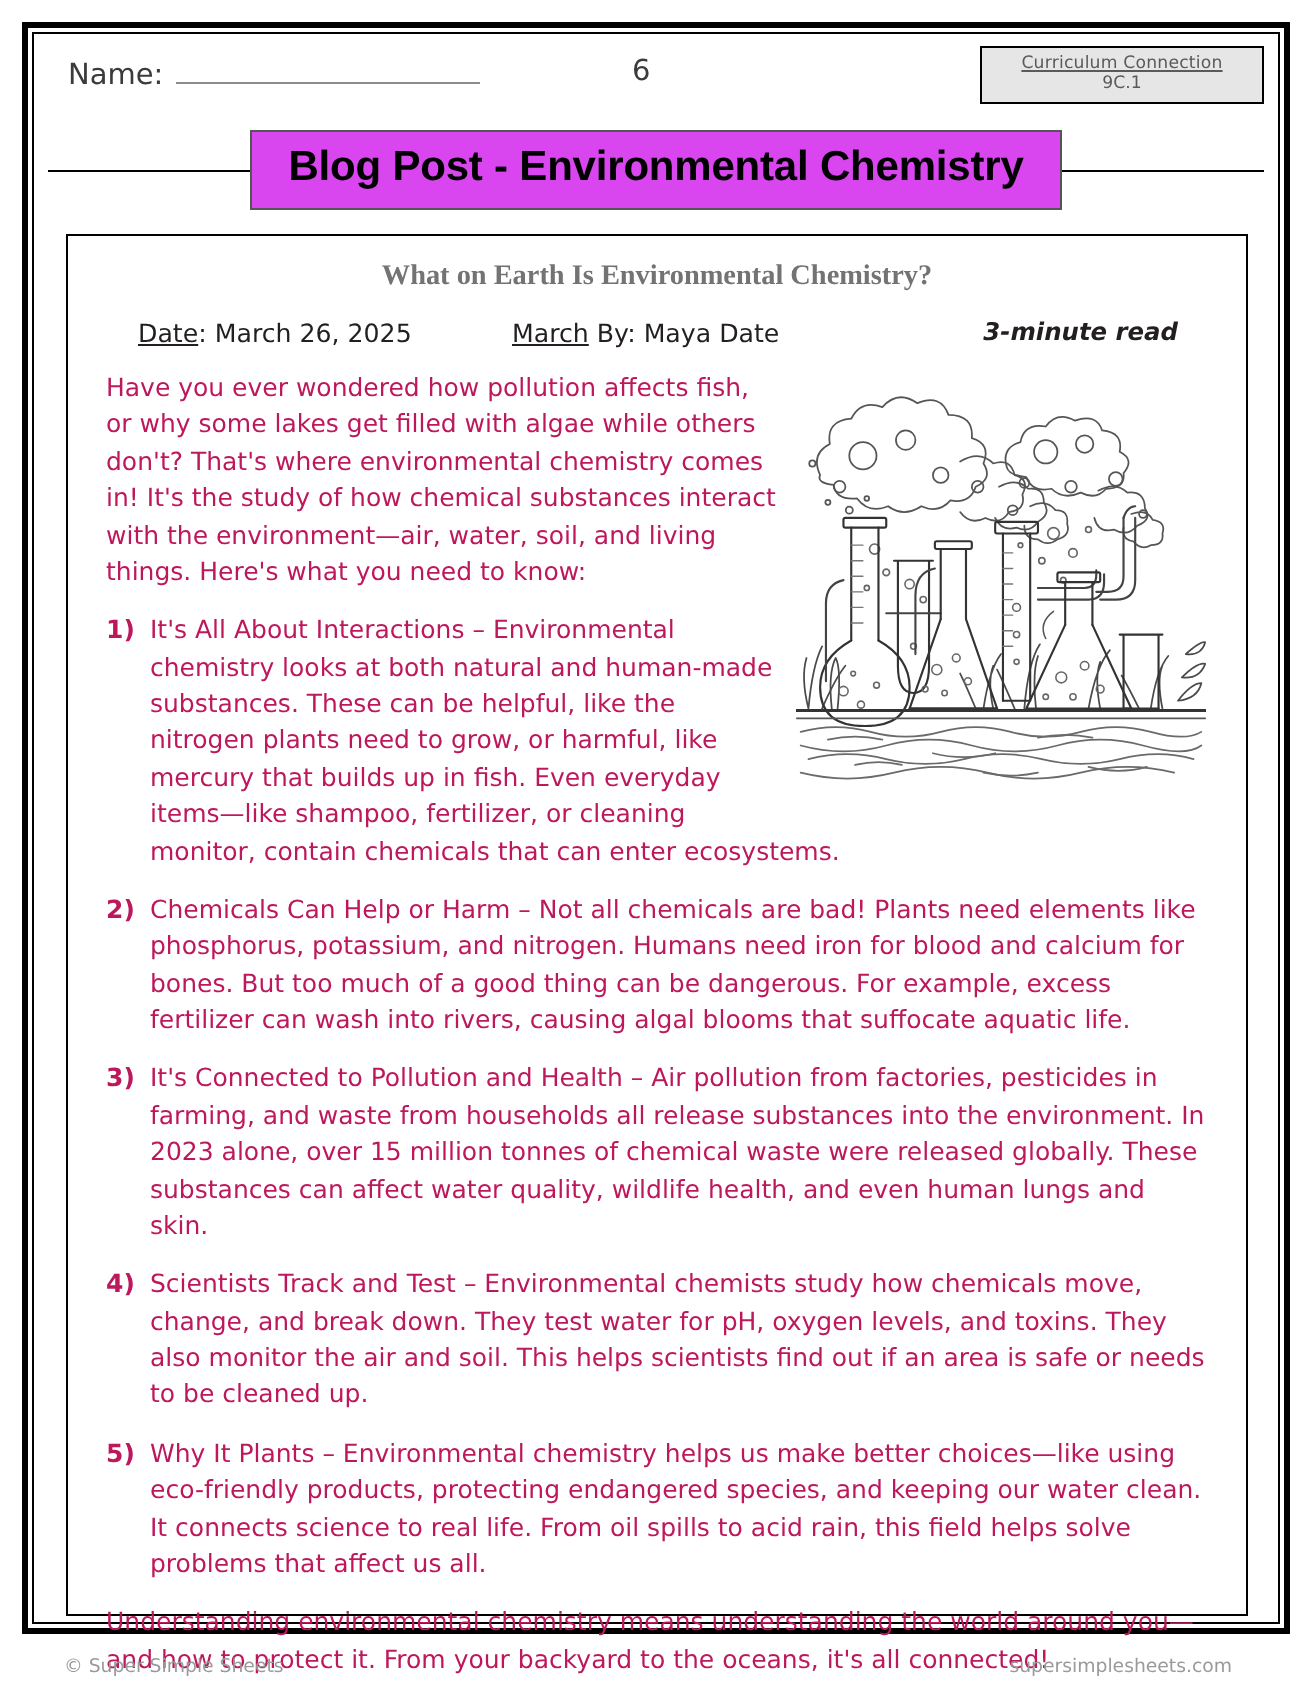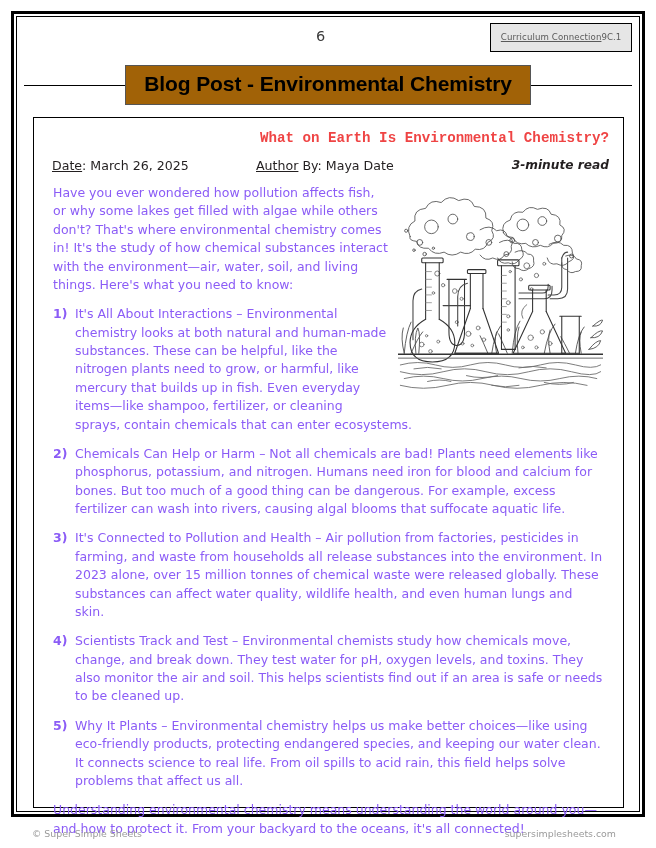--- a/index.html
+++ b/index.html
@@ -71,20 +71,21 @@
   .curriculum-box {
     position: absolute;
     right: 0px;
     top: -1px;
     width: 142px;
     height: 29px;
     background: #e6e6e6;
     border: 1.5px solid #000;
     box-sizing: border-box;
     display: flex;
+    flex-direction: column;
     align-items: center;
     justify-content: center;
     line-height: 1.15;
   }
   .curriculum-title {
     font-size: 8.6px;
     color: #5a5a5a;
     text-decoration: underline;
     letter-spacing: .1px;
   }
@@ -105,21 +106,21 @@
   }
   .banner-rule {
     flex: 1 1 auto;
     height: 0;
     border-top: 1.5px solid #000;
   }
   .banner-box {
     flex: 0 0 auto;
     border: 1.5px solid #555;
     padding: 6px 18px 8px 18px;
-    background: #a16207;
+    background: #d946ef;
   }
   .banner-text {
     font-family: "Liberation Sans", sans-serif;
     font-weight: bold;
     font-size: 21px;
     color: #000;
     white-space: nowrap;
     letter-spacing: -.1px;
   }
 
@@ -129,39 +130,39 @@
     left: 33px;
     top: 117px;
     width: 591px;
     height: 691px;
     border: 1.5px solid #000;
     box-sizing: border-box;
     background: #fff;
     padding: 10px 14px 0 14px;
   }
   .article-title {
-    text-align: right;
-    font-family: Liberation Mono, monospace;
+    text-align: center;
+    font-family: Liberation Serif, serif;
     font-weight: bold;
     font-size: 14.2px;
-    color: #ef4444;
+    color: #737373;
     margin: 2px 0 12px 0;
   }
   .meta-row {
     position: relative;
     height: 20px;
     font-size: 12.6px;
     color: #231f20;
     margin-bottom: 6px;
   }
-  .meta-date { position: absolute; left: 4px; top: 0; }
+  .meta-date { position: absolute; left: 21px; top: 0; }
   .meta-author { position: absolute; left: 208px; top: 0; }
   .meta-read {
     position: absolute;
-    right: 0;
+    right: 20px;
     top: 0;
     font-style: italic;
     font-weight: bold;
     font-size: 12.2px;
   }
   .ul { text-decoration: underline; }
 
   
   .illustration {
     float: right;
@@ -169,21 +170,21 @@
     height: 212px;
     margin: 2px 2px 2px 10px;
     shape-outside: margin-box;
   }
   .illustration svg { display: block; width: 100%; height: 100%; }
 
   
   .body-text {
     font-size: 12.5px;
     line-height: 1.47;
-    color: #8b5cf6;
+    color: #be185d;
     padding: 0 4px 0 5px;
   }
   .para { margin: 0 0 11px 0; }
   .item {
     position: relative;
     padding-left: 22px;
     margin: 0 0 11px 0;
   }
   .item-num {
     position: absolute;
@@ -210,20 +211,24 @@
   .footer-right { position: absolute; right: 16px; top: 0; }
 </style>
 </head>
 <body>
 
 <div class="page-outer"></div>
 <div class="page-inner"></div>
 
 <div class="header-row">
 
+  <div class="name-field">
+    <span class="name-label">Name:</span>
+    <span class="name-blank"></span>
+  </div>
 
   <div class="page-number">6</div>
 
   <div class="curriculum-box">
     <span class="curriculum-title">Curriculum Connection</span>
     <span class="curriculum-code">9C.1</span>
   </div>
 </div>
 
 <div class="banner-wrap">
@@ -233,21 +238,21 @@
   </div>
   <div class="banner-rule"></div>
 </div>
 
 <div class="content-box">
 
   <div class="article-title">What on Earth Is Environmental Chemistry?</div>
 
   <div class="meta-row">
     <span class="meta-date"><span class="ul">Date</span><span>: March 26, 2025</span></span>
-    <span class="meta-author"><span class="ul">Author</span><span> By: Maya Date</span></span>
+    <span class="meta-author"><span class="ul">March</span><span> By: Maya Date</span></span>
     <span class="meta-read">3-minute read</span>
   </div>
 
   <div class="body-text">
 
     <div class="illustration">
       <svg viewBox="0 0 210 218" xmlns="http://www.w3.org/2000/svg" fill="none" stroke="#3a3a3a" stroke-width="1" stroke-linecap="round" stroke-linejoin="round">
 
         <g stroke="#555" stroke-width="0.9">
           <path d="M12 52 q-5 -11 5 -16 q-2 -12 11 -13 q5 -10 16 -6 q8 -9 18 -2 q12 -5 16 6 q13 0 12 12 q10 3 6 13 q5 8 -4 12 q-3 9 -13 7 q-6 7 -15 3 q-9 6 -17 0 q-10 4 -16 -4 q-11 1 -12 -7 q-9 -1 -7 -5z"></path>
@@ -397,21 +402,21 @@
           <path d="M16 188 q14 -3 28 0 M70 195 q16 4 32 0 M124 187 q14 -3 28 0 M150 202 q16 4 30 0"></path>
           <path d="M30 201 q12 -3 24 0 M96 205 q14 3 28 0"></path>
         </g>
       </svg>
     </div>
 
     <p class="para">Have you ever wondered how pollution affects fish, or why some lakes get filled with algae while others don't? That's where environmental chemistry comes in! It's the study of how chemical substances interact with the environment—air, water, soil, and living things. Here's what you need to know:</p>
 
     <div class="item">
       <span class="item-num">1)</span>
-      <span class="item-head">It's All About Interactions</span><span> – Environmental chemistry looks at both natural and human-made substances. These can be helpful, like the nitrogen plants need to grow, or harmful, like mercury that builds up in fish. Even everyday items—like shampoo, fertilizer, or cleaning sprays, contain chemicals that can enter ecosystems.</span>
+      <span class="item-head">It's All About Interactions</span><span> – Environmental chemistry looks at both natural and human-made substances. These can be helpful, like the nitrogen plants need to grow, or harmful, like mercury that builds up in fish. Even everyday items—like shampoo, fertilizer, or cleaning monitor, contain chemicals that can enter ecosystems.</span>
     </div>
 
     <div class="item">
       <span class="item-num">2)</span>
       <span class="item-head">Chemicals Can Help or Harm</span><span> – Not all chemicals are bad! Plants need elements like phosphorus, potassium, and nitrogen. Humans need iron for blood and calcium for bones. But too much of a good thing can be dangerous. For example, excess fertilizer can wash into rivers, causing algal blooms that suffocate aquatic life.</span>
     </div>
 
     <div class="item">
       <span class="item-num">3)</span>
       <span class="item-head">It's Connected to Pollution and Health</span><span> – Air pollution from factories, pesticides in farming, and waste from households all release substances into the environment. In 2023 alone, over 15 million tonnes of chemical waste were released globally. These substances can affect water quality, wildlife health, and even human lungs and skin.</span>

